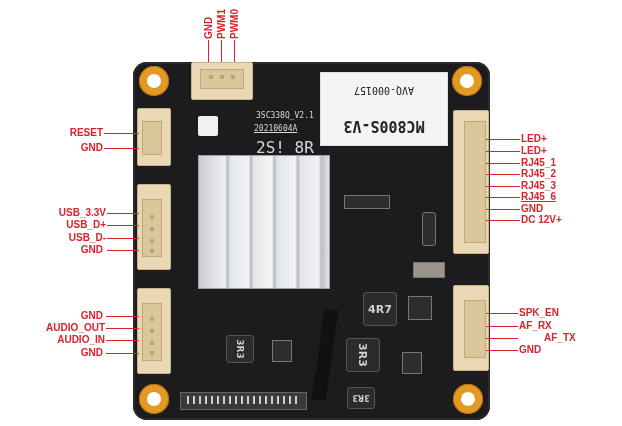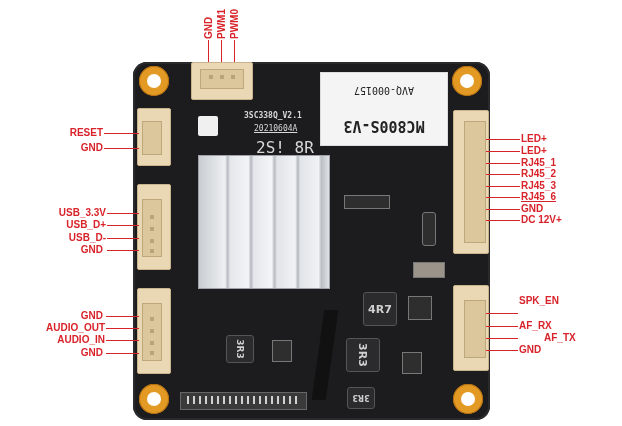--- a/index.html
+++ b/index.html
@@ -64,21 +64,21 @@
 </div>
 <div class="abs conn" style="left:453px;top:285px;width:34px;height:84px;">
   <div class="conn-inner" style="left:10px;top:14px;width:20px;height:56px;"></div>
 </div>
 
 <div class="abs label-sticker">
   <div class="sticker-text" style="top:12px;font-size:10px;">AVQ-000157</div>
   <div class="sticker-text" style="top:44px;font-size:15px;font-weight:bold;">MC800S-V3</div>
 </div>
 
-<div class="silk" style="left:244px;top:111px;font-weight:bold;">3SC338Q_V2.1</div>
+<div class="silk" style="left:256px;top:111px;">3SC338Q_V2.1</div>
 <div class="silk" style="left:254px;top:124px;text-decoration:underline;">20210604A</div>
 <div class="silk" style="left:256px;top:138px;font-size:16px;">2S! 8R</div>
 
 <div class="abs" style="left:198px;top:116px;width:20px;height:20px;background:#f0f0f0;border-radius:2px;"></div>
 
 <div class="abs heatsink"></div>
 
 <div class="abs inductor" style="left:363px;top:292px;width:32px;height:32px;font-size:11px;">4R7</div>
 <div class="abs inductor" style="left:346px;top:338px;width:32px;height:32px;font-size:11px;transform:rotate(90deg);">3R3</div>
 <div class="abs inductor" style="left:226px;top:335px;width:26px;height:26px;font-size:9px;transform:rotate(90deg);">3R3</div>
@@ -137,19 +137,19 @@
 <div class="line" style="left:486px;top:186px;width:34px;"></div>
 <div class="lbl" style="left:521px;top:181px;">RJ45_3</div>
 <div class="line" style="left:486px;top:197px;width:34px;"></div>
 <div class="lbl" style="left:521px;top:192px;text-decoration:underline;">RJ45_6</div>
 <div class="line" style="left:486px;top:209px;width:34px;"></div>
 <div class="lbl" style="left:521px;top:204px;">GND</div>
 <div class="line" style="left:486px;top:220px;width:34px;"></div>
 <div class="lbl" style="left:521px;top:215px;">DC 12V+</div>
 
 <div class="line" style="left:486px;top:313px;width:32px;"></div>
-<div class="lbl" style="left:519px;top:296px;">SPK_EN</div>
+<div class="lbl" style="left:519px;top:308px;">SPK_EN</div>
 <div class="line" style="left:486px;top:326px;width:32px;"></div>
 <div class="lbl" style="left:519px;top:321px;">AF_RX</div>
 <div class="line" style="left:486px;top:338px;width:32px;"></div>
 <div class="lbl" style="left:544px;top:333px;">AF_TX</div>
 <div class="line" style="left:486px;top:350px;width:32px;"></div>
 <div class="lbl" style="left:519px;top:345px;">GND</div>
 
 </body></html>

